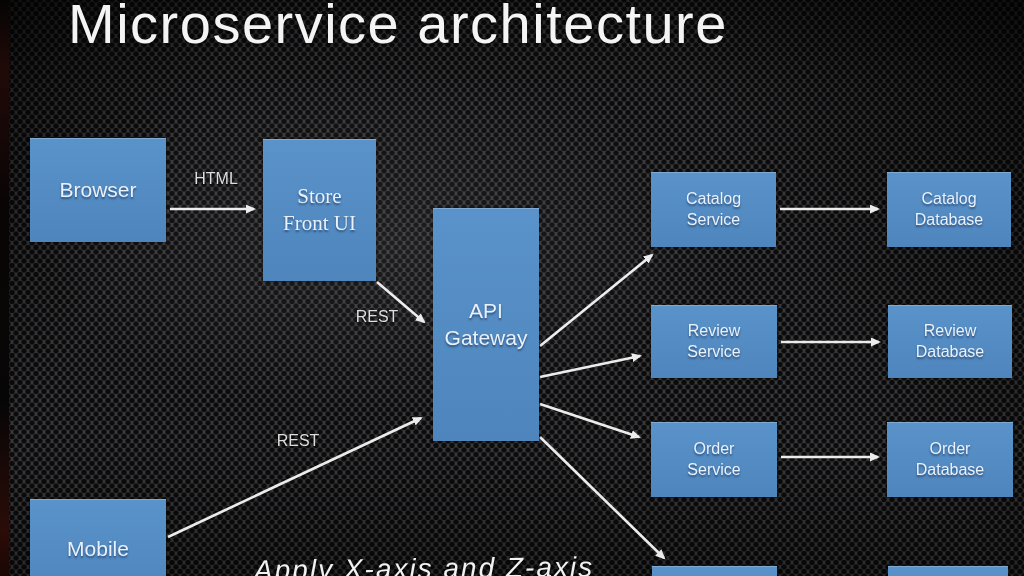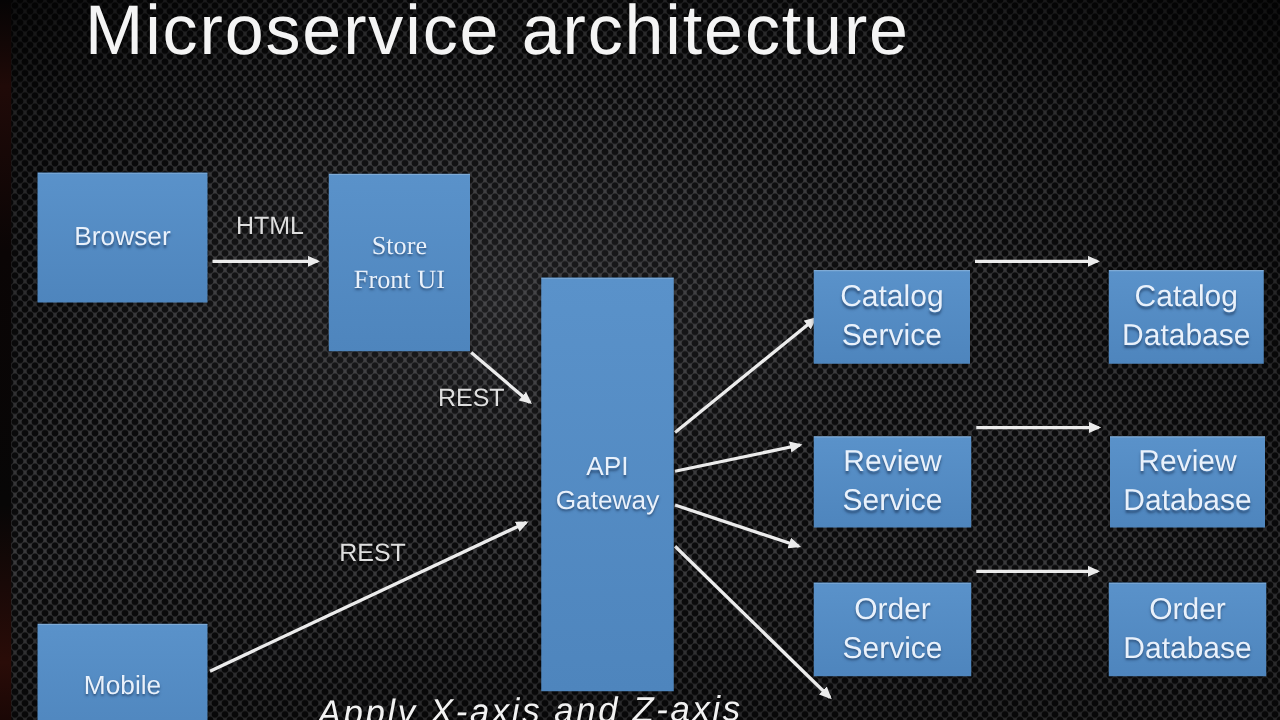--- a/index.html
+++ b/index.html
@@ -40,23 +40,23 @@
   }
   .node{
     position:absolute;z-index:3;
     display:flex;align-items:center;justify-content:center;text-align:center;
     background:linear-gradient(180deg,#5a92ca 0%,#4e85bd 100%);
     box-shadow:inset 0 1px 0 rgba(255,255,255,0.22), 0 0 3px rgba(0,0,0,0.45);
     color:#e9f1fb;white-space:pre-line;
     font-size:21px;line-height:1.28;
     text-shadow:0 2px 2px rgba(15,35,65,0.55);
   }
-  .node.small{font-size:24px;margin-top:44px;}
+  .node.small{font-size:16px;}
   .edge-label{
-    position:absolute;z-index:5;color:#dedede;font-size:20px;
+    position:absolute;z-index:5;color:#dedede;font-size:16px;
     text-shadow:0 1px 2px rgba(0,0,0,0.7);text-align:center;
   }
   .annotation{
     position:absolute;left:254px;top:553px;z-index:5;
     font-size:28px;letter-spacing:2px;color:#f2f2f2;
     font-style:italic;transform:rotate(-0.6deg);
     text-shadow:0 1px 2px rgba(0,0,0,0.7);
     white-space:nowrap;
   }
   .arrows{position:absolute;inset:0;z-index:2;}
@@ -88,21 +88,21 @@
     <line x1="781" y1="342" x2="879" y2="342" marker-end="url(#ah)"></line>
     <line x1="781" y1="457" x2="878" y2="457" marker-end="url(#ah)"></line>
   </g>
 </svg>
 
 <div class="node" style="left:30px;top:138px;width:136px;height:104px;">Browser</div>
 
 <div class="node" style="left:263px;top:139px;width:113px;height:142px;font-family:Liberation Serif, serif;">Store
 Front UI</div>
 
-<div class="node" style="left:433px;top:222px;width:106px;height:331px;">API
+<div class="node" style="left:433px;top:208px;width:106px;height:233px;">API
 Gateway</div>
 
 <div class="node" style="left:30px;top:499px;width:136px;height:100px;">Mobile</div>
 
 <div class="node small" style="left:651px;top:172px;width:125px;height:75px;">Catalog
 Service</div>
 
 <div class="node small" style="left:887px;top:172px;width:124px;height:75px;">Catalog
 Database</div>
 

